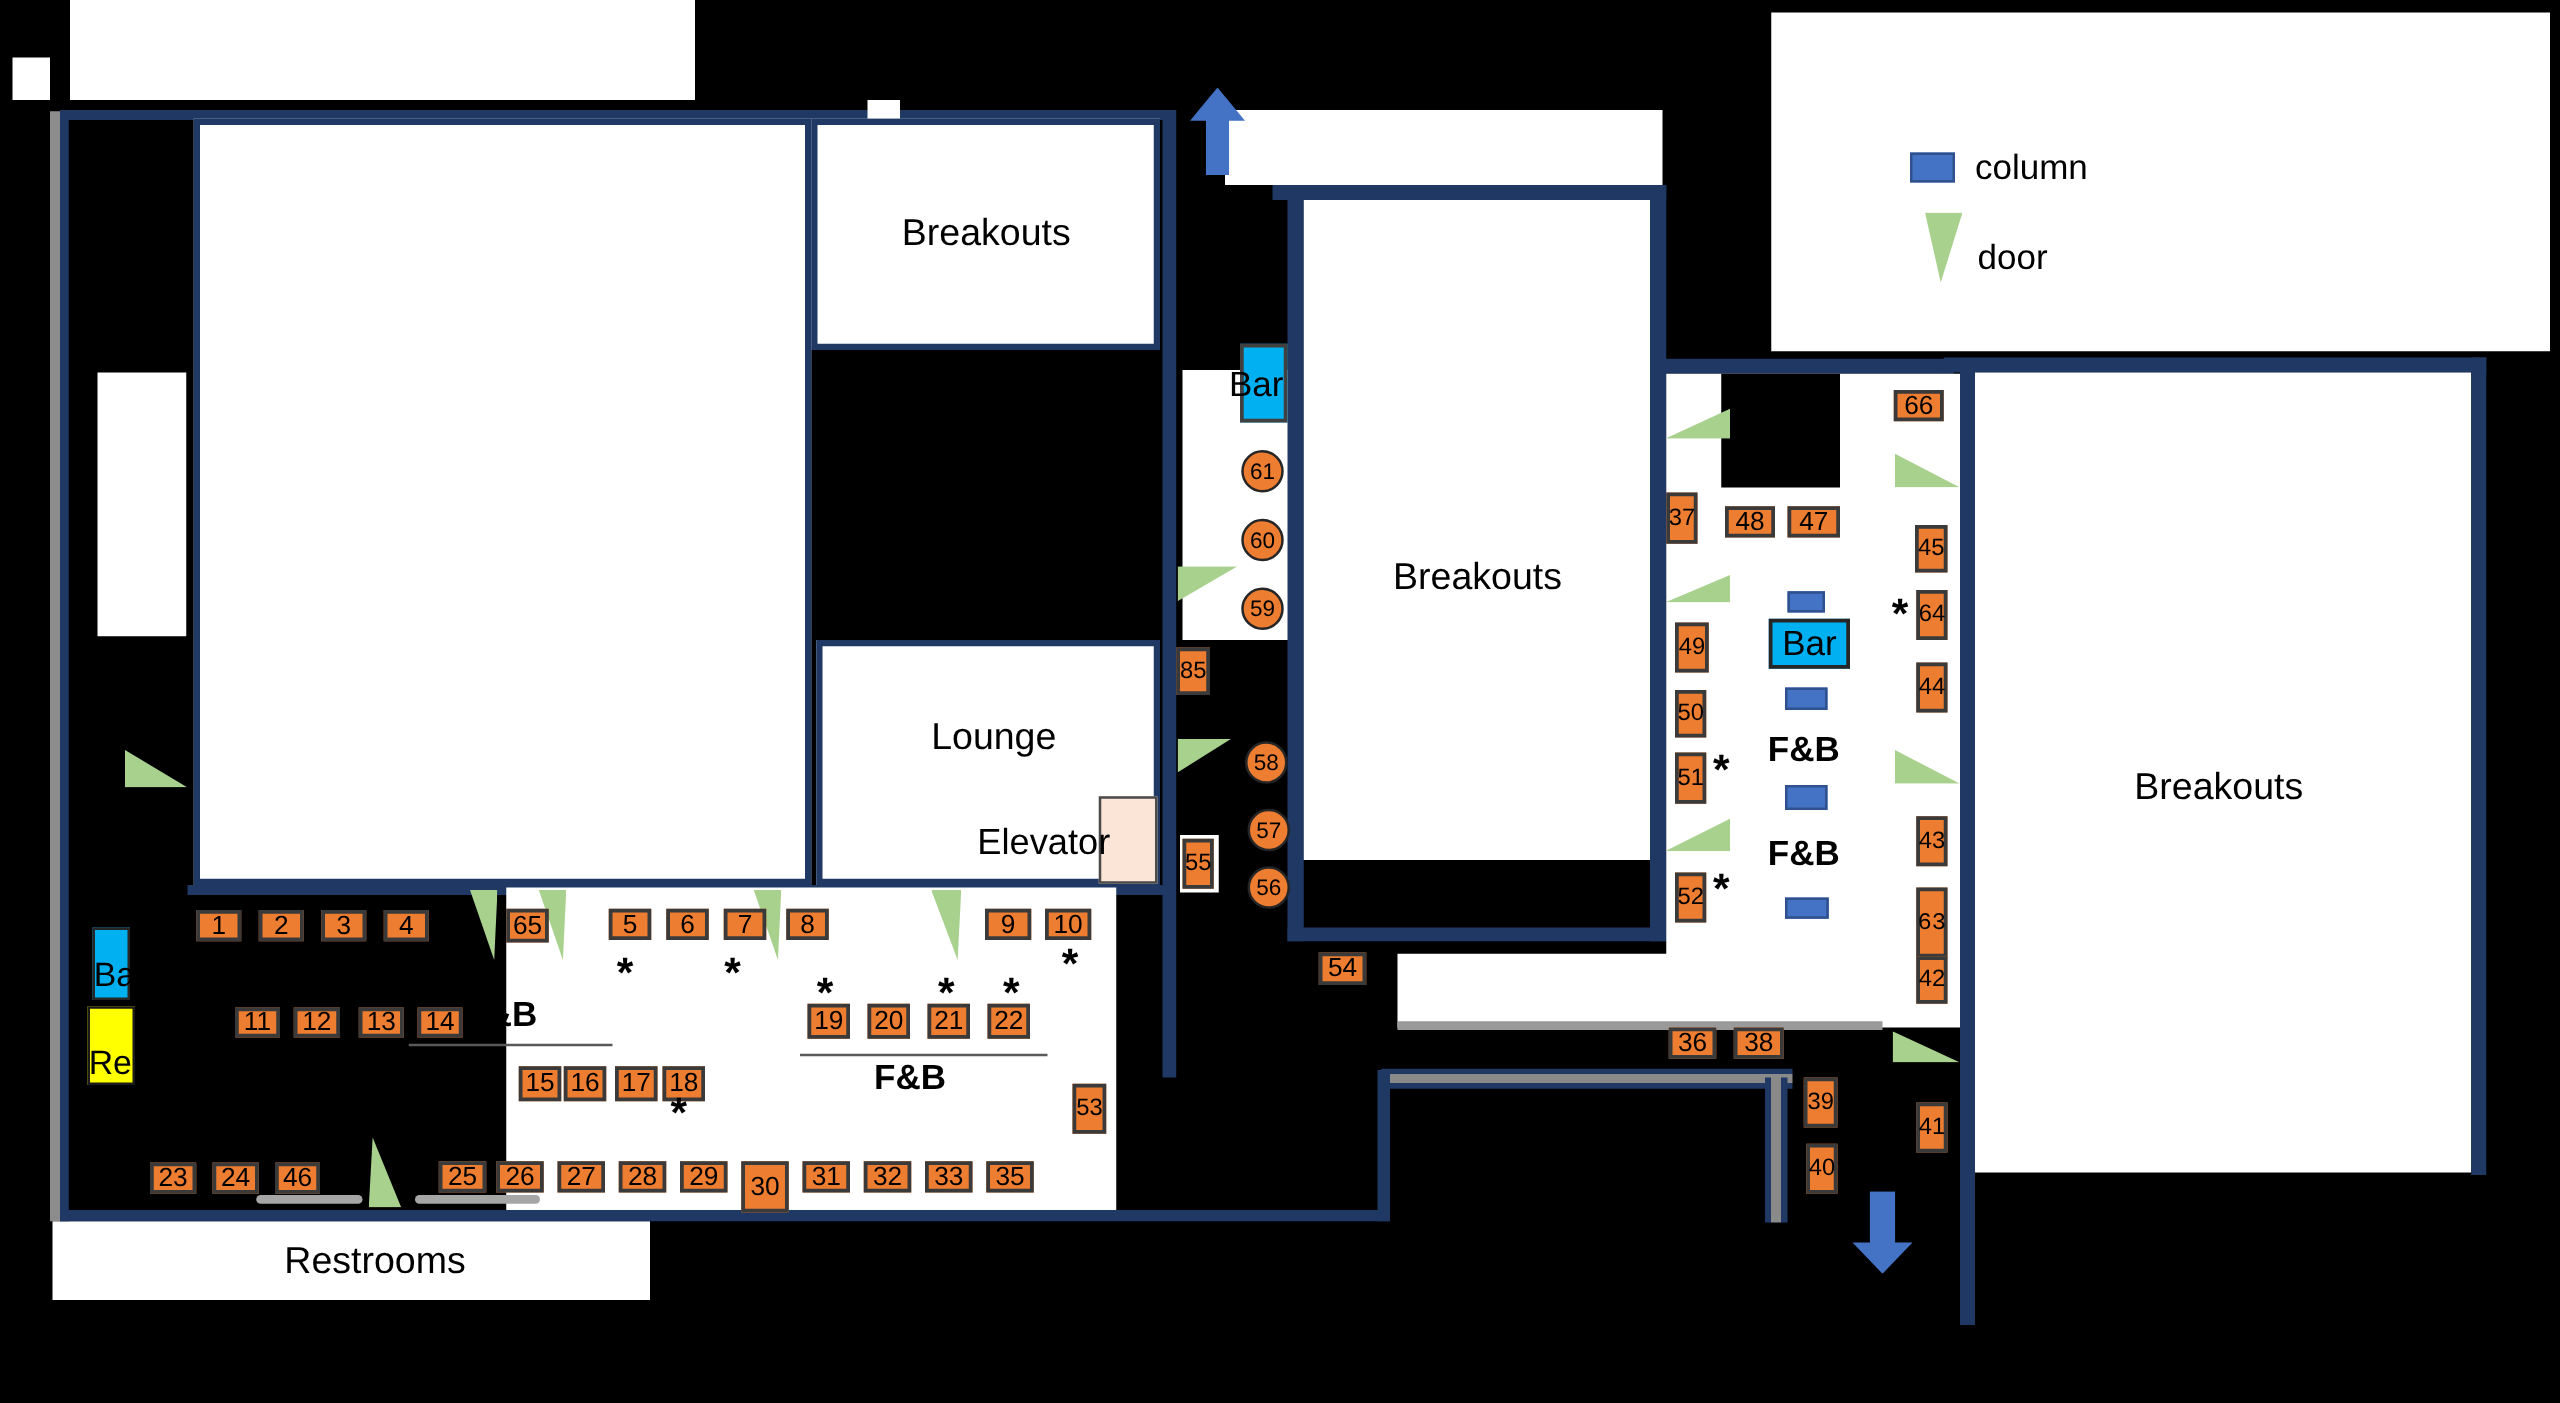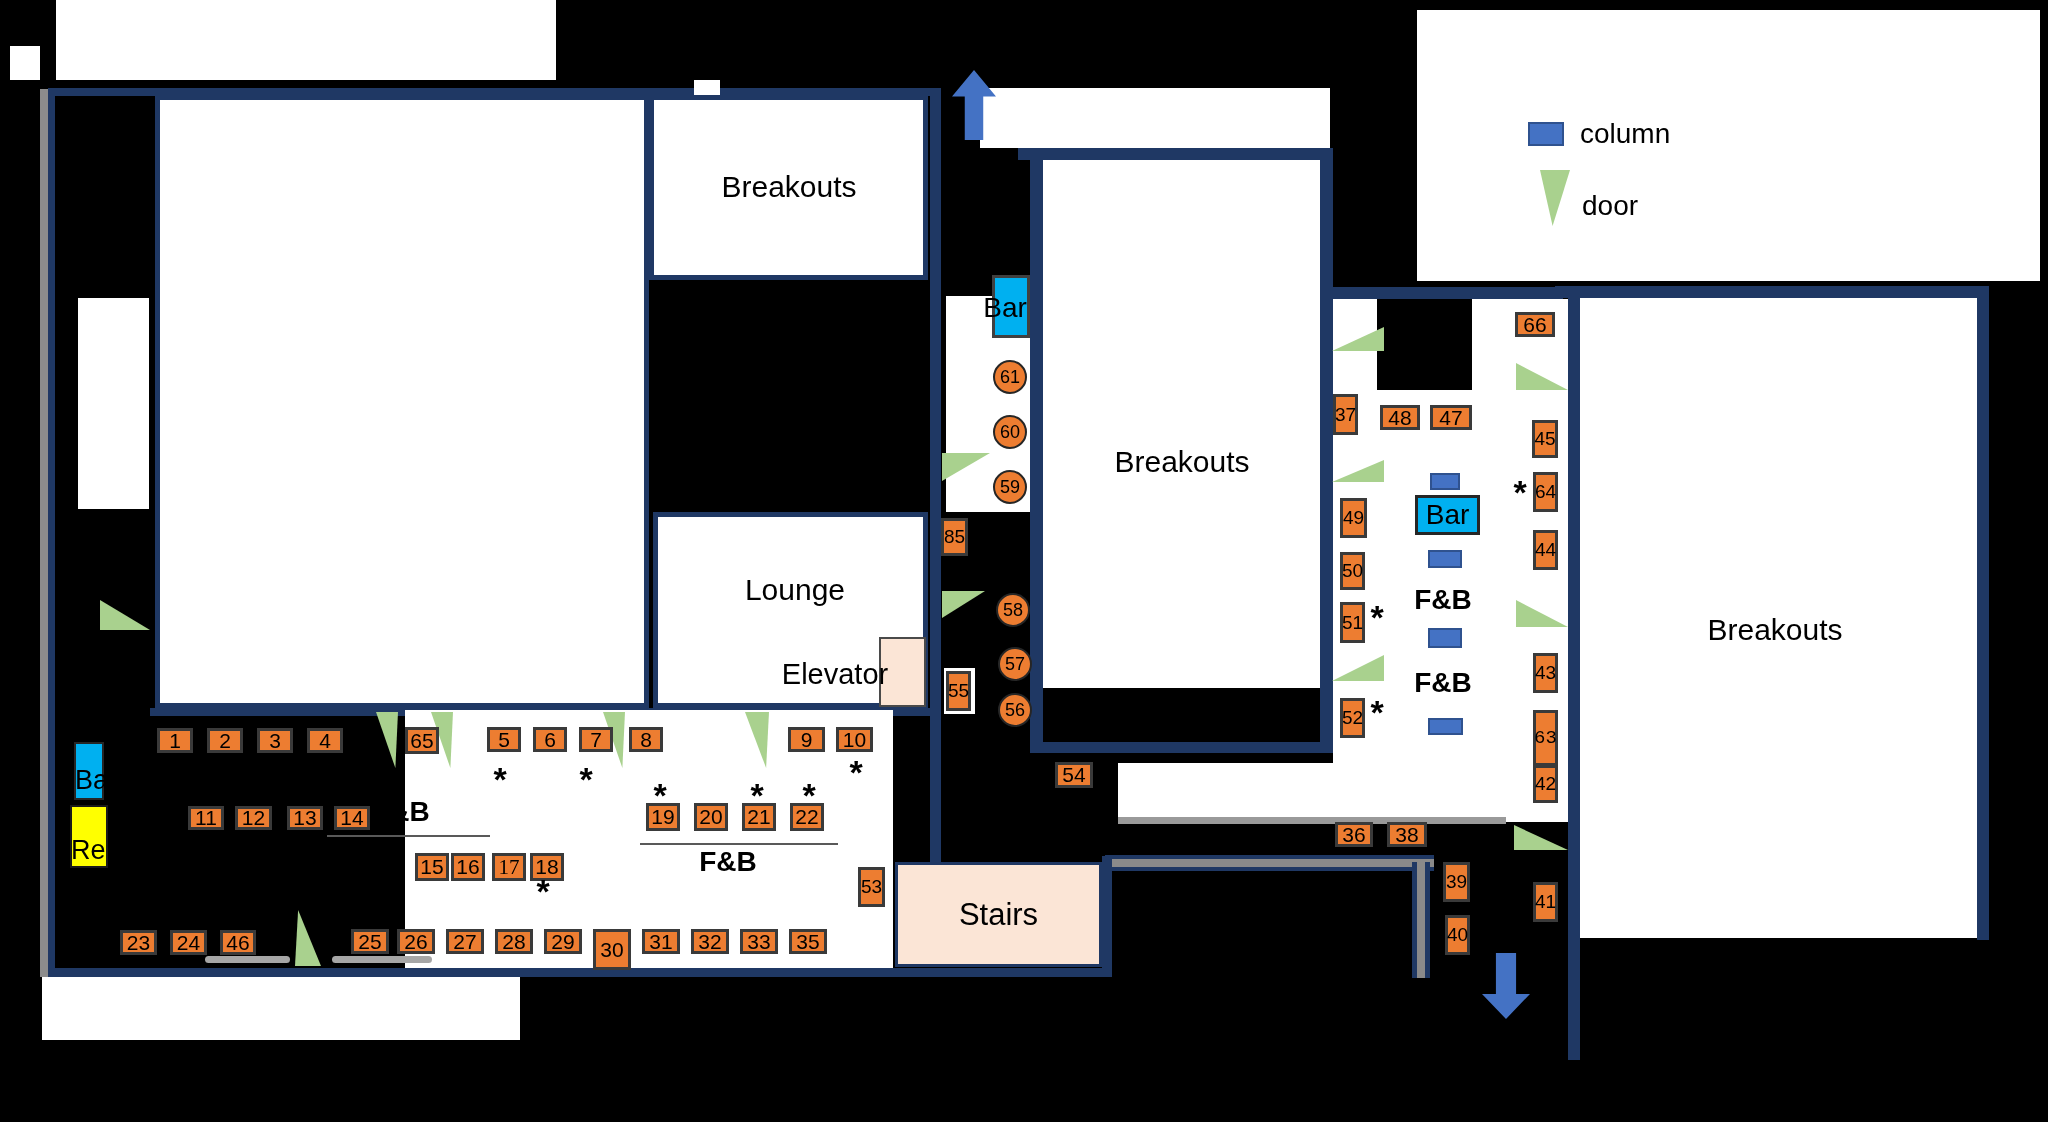--- a/index.html
+++ b/index.html
@@ -63,24 +63,22 @@
   <div class="room" style="left:653px;top:512px;width:275px;height:196px;"></div>
   <div class="roomlabel" style="left:695px;top:574px;width:200px;height:32px;font-size:30px;">Lounge</div>
 
   <div class="abs navy" style="left:150px;top:708px;width:790px;height:8px;"></div>
 
   <div class="abs" style="left:879px;top:637px;width:47px;height:70px;background:#FBE5D6;border:2px solid #4a4a4a;box-sizing:border-box;z-index:5;"></div>
   <div class="roomlabel" style="left:745px;top:659px;width:180px;height:30px;font-size:29px;z-index:7;">Elevator</div>
 
   <div class="abs white" style="left:405px;top:710px;width:488px;height:258px;"></div>
 
-  <div class="abs" style="left:895px;top:862px;width:207px;height:105px;background:#FBE5D6;border:3px solid #1F3864;box-sizing:border-box;z-index:5;display:flex;align-items:center;justify-content:center;">
-    <span style="font-size:31px;">Stairs</span>
-  </div>
-
+
+  <div class="roomlabel" style="left:150px;top:993px;width:300px;height:32px;font-size:30px;">Restrooms</div>
 
   <div class="abs navy" style="left:1018px;top:148px;width:315px;height:12px;"></div>
   <div class="abs navy" style="left:1030px;top:148px;width:13px;height:605px;"></div>
   <div class="abs navy" style="left:1320px;top:148px;width:13px;height:605px;"></div>
   <div class="abs navy" style="left:1030px;top:742px;width:303px;height:11px;"></div>
   <div class="abs white" style="left:1043px;top:160px;width:277px;height:528px;"></div>
   <div class="roomlabel" style="left:1082px;top:446px;width:200px;height:32px;font-size:30px;">Breakouts</div>
 
   <div class="abs navy" style="left:1330px;top:287px;width:233px;height:12px;"></div>
   <div class="abs white" style="left:1333px;top:299px;width:235px;height:523px;"></div>
@@ -135,21 +133,21 @@
       <div class="booth" style="left: 188px; top: 806px; width: 36px; height: 24px;">11</div>
       <div class="booth" style="left: 235px; top: 806px; width: 37px; height: 24px;">12</div>
       <div class="booth" style="left: 287px; top: 806px; width: 36px; height: 24px;">13</div>
       <div class="booth" style="left: 334px; top: 806px; width: 36px; height: 24px;">14</div>
       <div class="booth" style="left: 646px; top: 803px; width: 34px; height: 28px;">19</div>
       <div class="booth" style="left: 694px; top: 803px; width: 34px; height: 28px;">20</div>
       <div class="booth" style="left: 742px; top: 803px; width: 34px; height: 28px;">21</div>
       <div class="booth" style="left: 790px; top: 803px; width: 34px; height: 28px;">22</div>
       <div class="booth" style="left: 415px; top: 853px; width: 34px; height: 28px;">15</div>
       <div class="booth" style="left: 451px; top: 853px; width: 34px; height: 28px;">16</div>
-      <div class="booth" style="left: 492px; top: 853px; width: 34px; height: 28px; font-family: Liberation Serif, serif;">17</div>
+      <div class="booth" style="left: 492px; top: 853px; width: 34px; height: 28px;">17</div>
       <div class="booth" style="left: 530px; top: 853px; width: 34px; height: 28px;">18</div>
       <div class="booth" style="left: 120px; top: 930px; width: 37px; height: 25px;">23</div>
       <div class="booth" style="left: 170px; top: 930px; width: 37px; height: 25px;">24</div>
       <div class="booth" style="left: 220px; top: 930px; width: 36px; height: 25px;">46</div>
       <div class="booth" style="left: 351px; top: 929px; width: 38px; height: 25px;">25</div>
       <div class="booth" style="left: 397px; top: 929px; width: 38px; height: 25px;">26</div>
       <div class="booth" style="left: 446px; top: 929px; width: 38px; height: 25px;">27</div>
       <div class="booth" style="left: 495px; top: 929px; width: 38px; height: 25px;">28</div>
       <div class="booth" style="left: 544px; top: 929px; width: 38px; height: 25px;">29</div>
       <div class="booth" style="left: 593px; top: 929px; width: 38px; height: 41px;">30</div>

